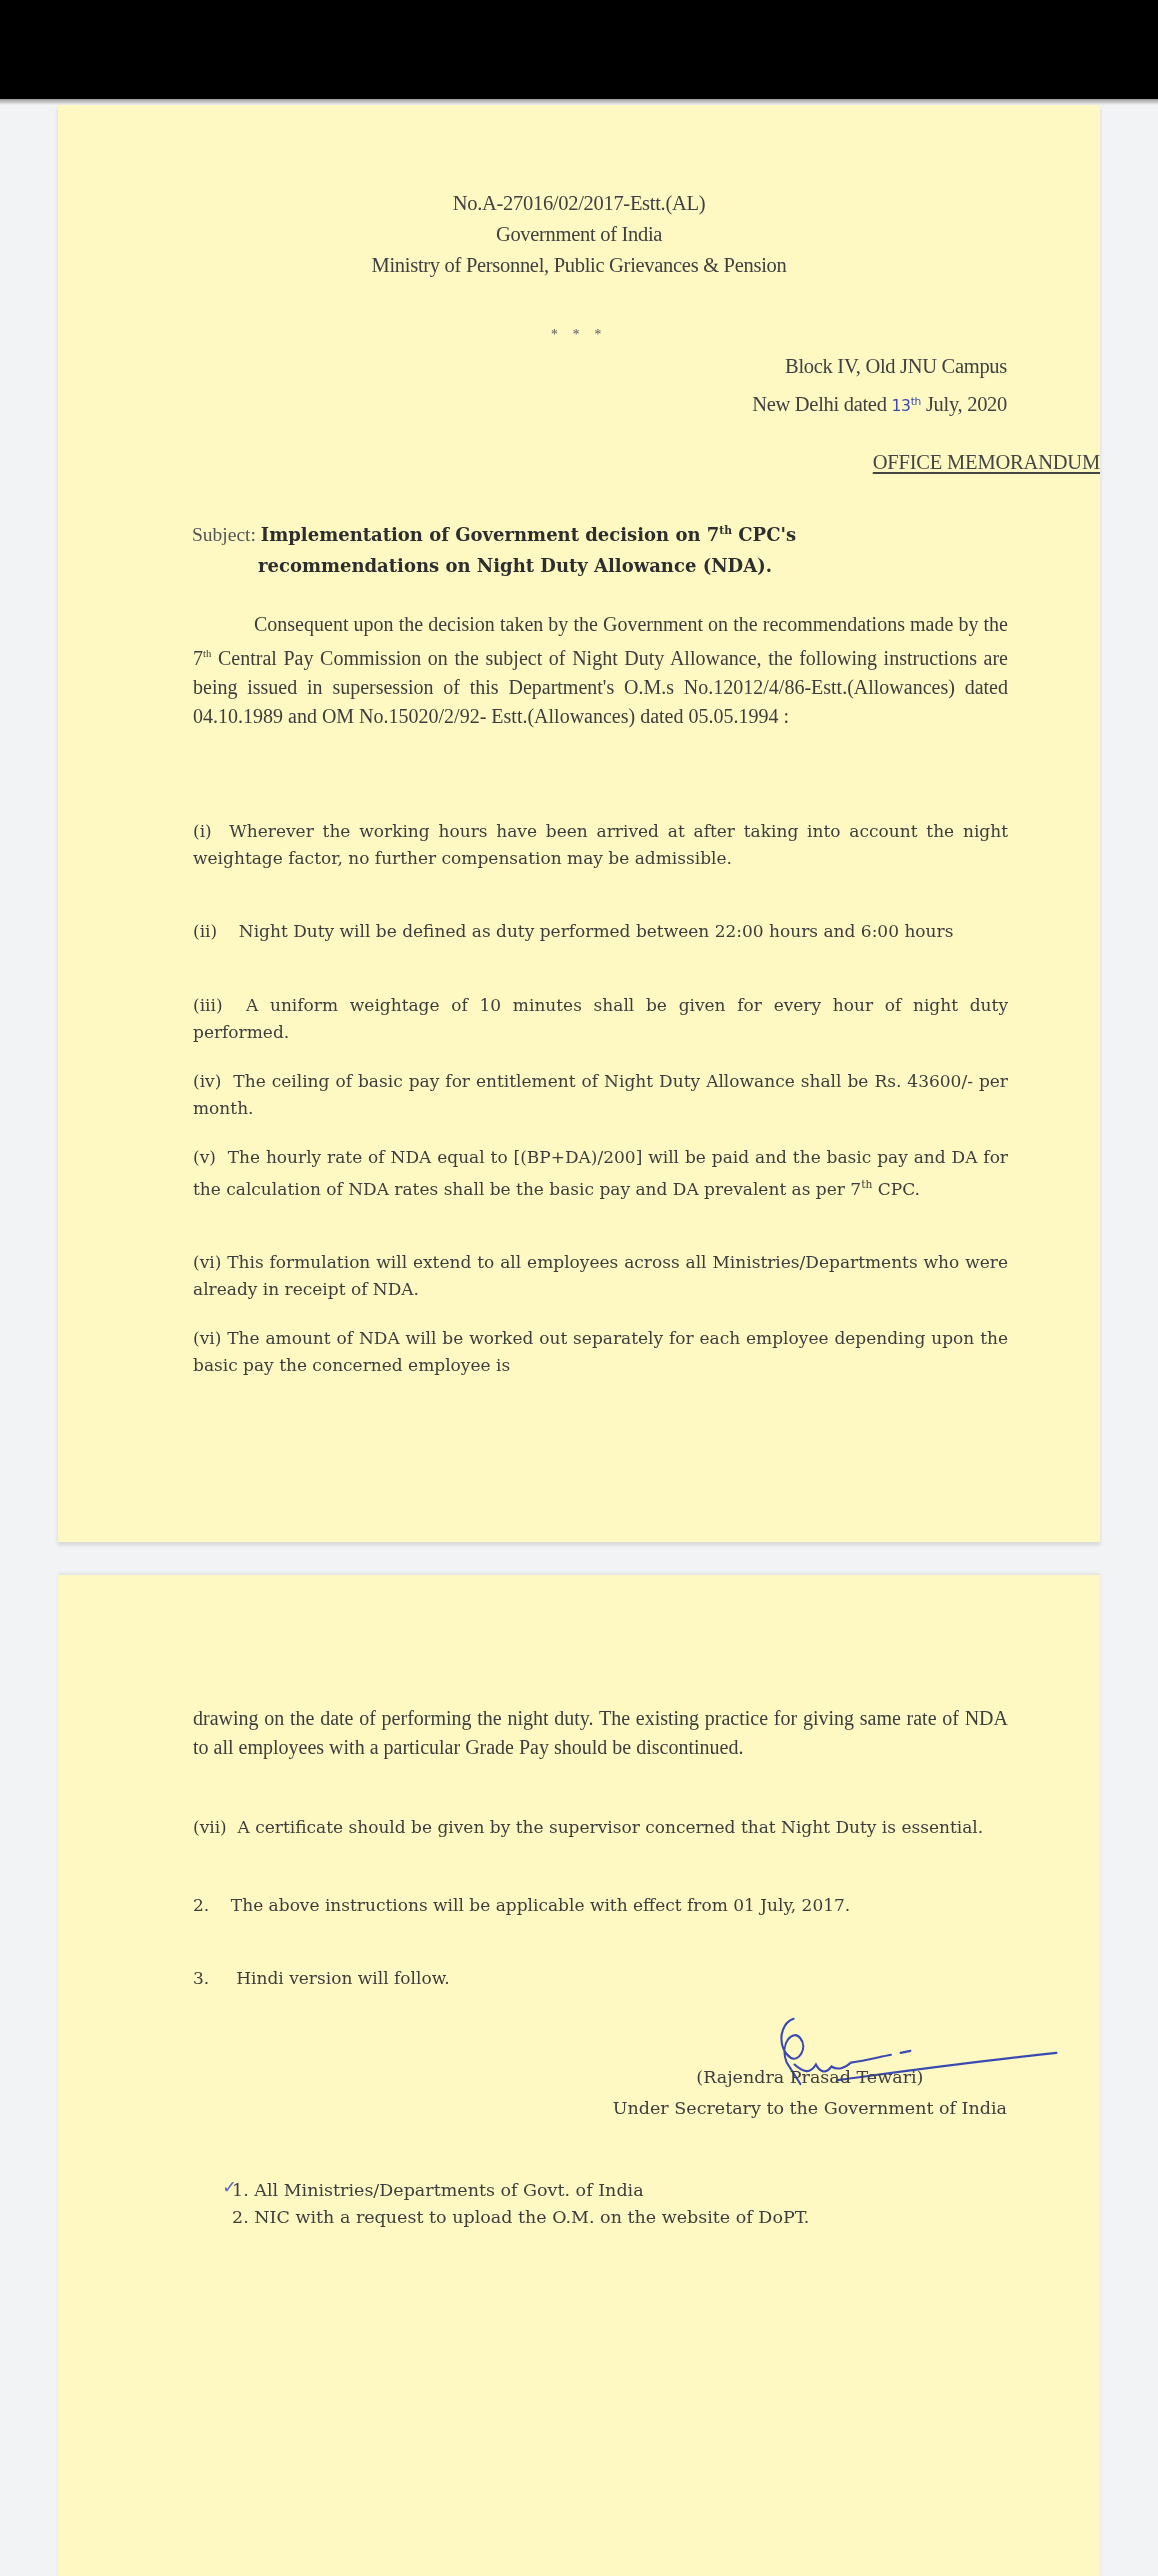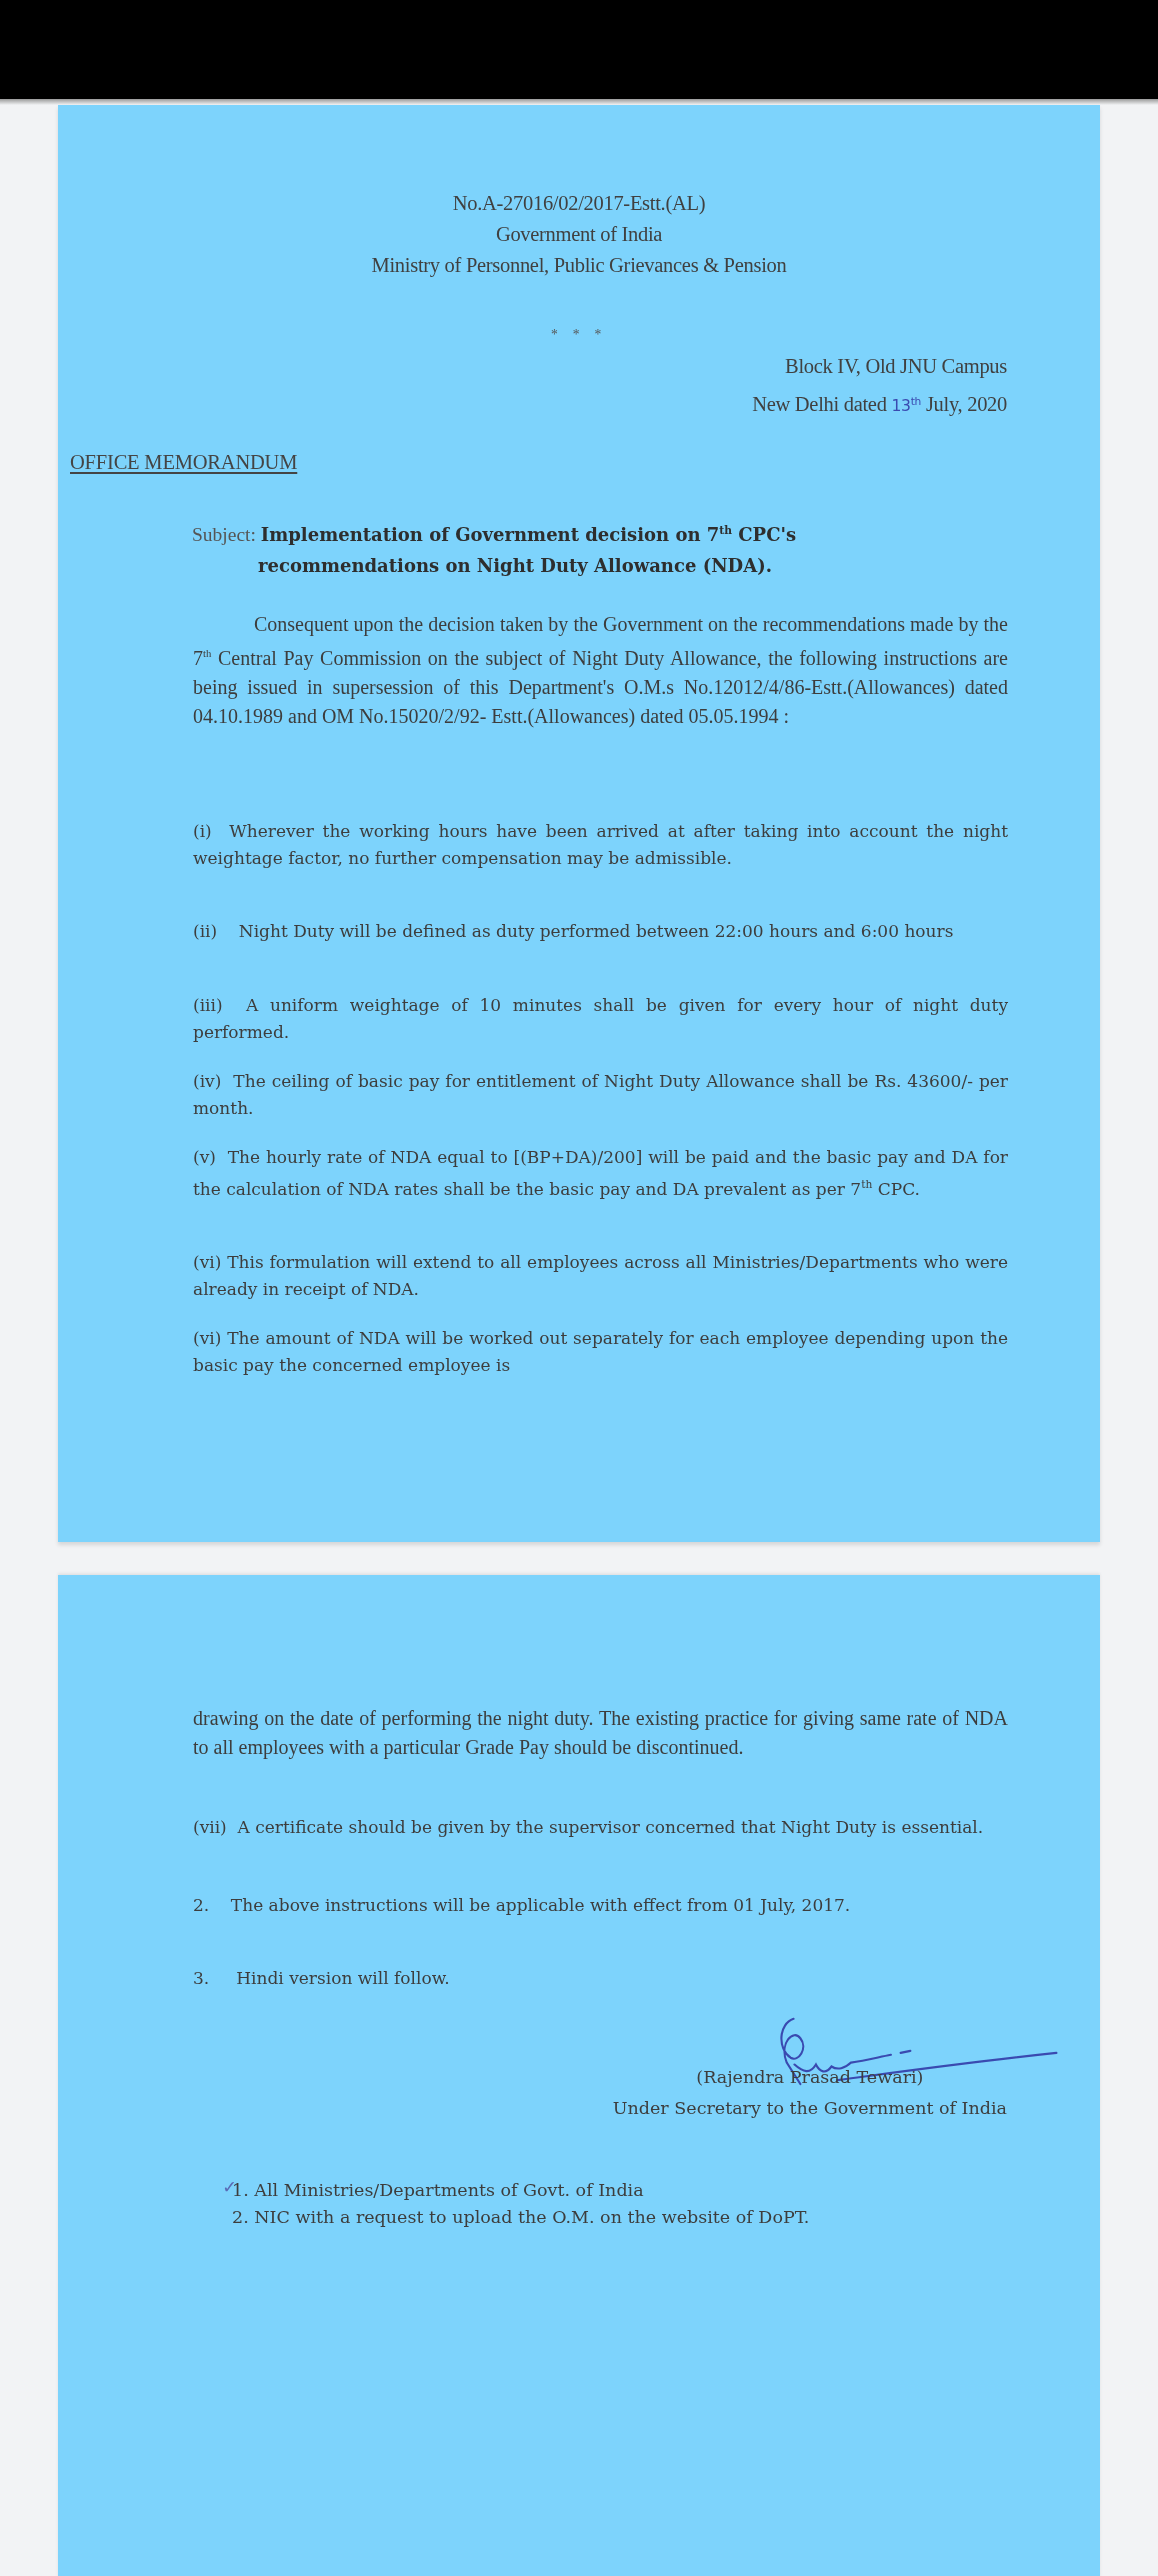--- a/index.html
+++ b/index.html
@@ -19,21 +19,21 @@
     }
     .topbar-shadow {
       position: absolute; left: 0; top: 99px;
       width: 1159px; height: 5.8px;
       background: linear-gradient(#9a9a9a, #f2f3f5);
     }
     .page {
       position: absolute;
       left: 58px;
       width: 1042px;
-      background: #7dd3fc;
+      background: #fef9c3;
     }
     .page1 { top: 105px; height: 1437px; box-shadow: 0 2.9px 3.9px rgba(0,0,0,0.12); }
     .page2 { top: 1575px; height: 1014px; box-shadow: 0 -1.9px 2.9px rgba(0,0,0,0.08); }
     .center-block {
       position: absolute; left: 0; width: 100%;
       text-align: center;
       font-family: "Liberation Serif", serif;
       font-size: 20.5px;
       line-height: 31px;
       color: #404040;
@@ -53,26 +53,25 @@
     }
     .hand {
       font-family: "DejaVu Sans", sans-serif;
       color: #3a4ab0;
       font-size: 15.6px;
       position: relative;
     }
     .hand sup { font-size: 10.7px; color: #3a4ab0; }
     .om-title {
       position: absolute; left: 0; width: 100%;
-      text-align: left;
+      text-align: right;
       font-size: 20.5px; color: #444;
       text-decoration: underline;
       text-underline-offset: 2.9px;
       letter-spacing: -0.2px;
-      padding-left: 12px;
     }
     .subject {
       position: absolute; left: 134px; width: 816px;
       font-size: 19.5px; line-height: 31px; color: #333;
     }
     .subject .label { font-family: "Liberation Serif", serif; color: #555; font-weight: normal; }
     .subject .bold {
       font-family: "DejaVu Serif", serif;
       font-weight: bold;
       font-size: 18px;

